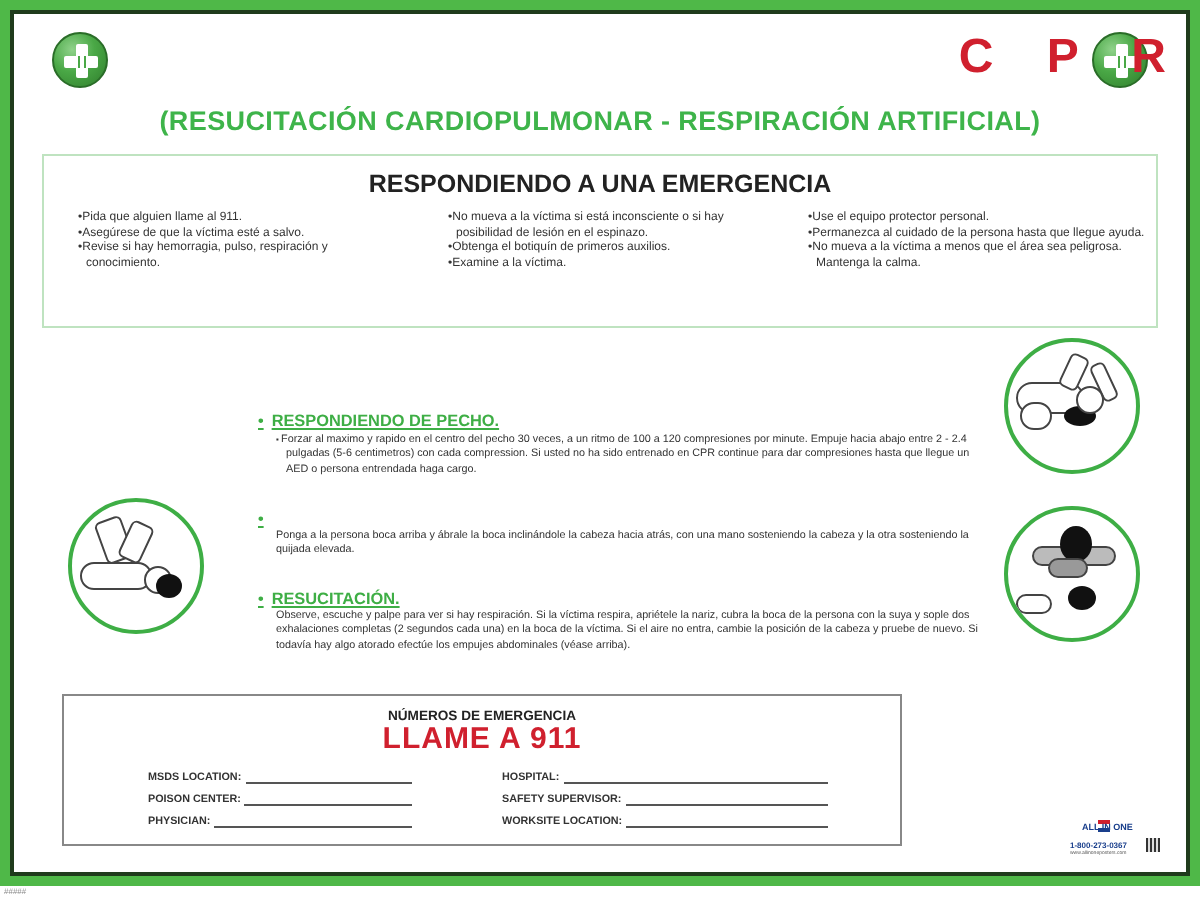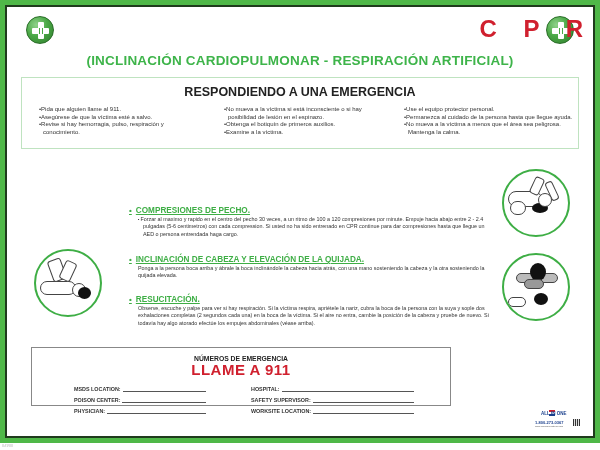--- a/index.html
+++ b/index.html
@@ -37,21 +37,21 @@
     position: absolute; left: 0; right: 0; top: 8px; text-align: right;
     font-size: 24px; font-weight: bold; color: #d0202e; letter-spacing: 10px;
     font-family: "Liberation Sans", sans-serif;
   }
   .subtitle {
     position: absolute; left: 0; right: 0; top: 46px; text-align: center;
     font-size: 13.5px; font-weight: bold; color: #3eb44a; letter-spacing: 0.2px;
   }
 
   .respond-box {
-    position: absolute; left: 14px; top: 70px; width: 490px; height: 72px;
+    position: absolute; left: 14px; top: 70px; width: 490px; height: 87px;
     left: 14px; right: 14px; width: auto;
     border: 1px solid #bfe3c0; background: #fff;
   }
   .respond-title {
     position: absolute; left: 0; right: 0; top: 7px; text-align: center;
     font-size: 12.5px; font-weight: bold; color: #222;
   }
   .respond-col {
     position: absolute; top: 28px; font-size: 6px; line-height: 7.6px; color: #333;
   }
@@ -96,21 +96,21 @@
   }
   .step-head .dot { color: #3eae45; margin-right: 4px; text-decoration: none; font-size: 8px; }
   .step-body { font-size: 5.4px; line-height: 7.4px; color: #333; margin-top: 1px; padding-left: 9px; }
   .step-body.bullet { padding-left: 14px; text-indent: -5px; }
   .step-body.bullet::before { content: "▪ "; font-size: 4px; }
   .step.s1 { top: 199px; }
   .step.s2 { top: 248px; }
   .step.s3 { top: 288px; }
 
   .emerg-box {
-    position: absolute; left: 24px; top: 340px; width: 420px; height: 59px;
+    position: absolute; left: 24px; top: 340px; width: 420px; height: 76px;
     border: 1px solid #888; background: #fff;
   }
   .emerg-label {
     position: absolute; left: 0; right: 0; top: 7px; text-align: center;
     font-size: 6.8px; font-weight: bold; color: #222;
   }
   .emerg-call {
     position: absolute; left: 0; right: 0; top: 13px; text-align: center;
     font-size: 15px; font-weight: bold; color: #d0202e; letter-spacing: 0.5px;
   }
@@ -155,21 +155,21 @@
         <div class="plus-h"></div>
         <div class="plus-mark"></div>
     </div>
     <div class="cross right">
       <div class="plus-v"></div>
         <div class="plus-h"></div>
         <div class="plus-mark"></div>
     </div>
 
     <div class="title">C P R</div>
-    <div class="subtitle">(INCLINACIÓN CARDIOPULMONAR - RESPIRACIÓN ARTIFICIAL)</div>
+    <div class="subtitle">(RESUCITACIÓN CARDIOPULMONAR - RESPIRACIÓN ARTIFICIAL)</div>
 
     <div class="respond-box">
       <div class="respond-title">RESPONDIENDO A UNA EMERGENCIA</div>
       <ul class="respond-col c1">
         <li>Pida que alguien llame al 911.</li>
         <li>Asegúrese de que la víctima esté a salvo.</li>
         <li>Revise si hay hemorragia, pulso, respiración y conocimiento.</li>
       </ul>
       <ul class="respond-col c2">
         <li>No mueva a la víctima si está inconsciente o si hay posibilidad de lesión en el espinazo.</li>
@@ -206,29 +206,28 @@
       <div class="fig-head" style="left:26px;top:8px;width:16px;height:18px;"></div>
       <div class="fig-line" style="left:20px;top:24px;width:20px;height:10px;background:#999;"></div>
       <div class="fig-line" style="left:4px;top:42px;width:18px;height:10px;"></div>
       <div class="fig-head" style="left:30px;top:38px;width:14px;height:12px;"></div>
     </div>
 
 
     <div class="step s1">
       <div class="step-head">
         <span class="dot">•</span>
-        <span>COMPRESIONES DE PECHO.</span>
+        <span>RESPONDIENDO DE PECHO.</span>
       </div>
       <div class="step-body bullet">Forzar al maximo y rapido en el centro del pecho 30 veces, a un ritmo de 100 a 120 compresiones por minute. Empuje hacia abajo entre 2 - 2.4 pulgadas (5-6 centimetros) con cada compression. Si usted no ha sido entrenado en CPR continue para dar compresiones hasta que llegue un AED o persona entrendada haga cargo.</div>
     </div>
 
     <div class="step s2">
       <div class="step-head">
         <span class="dot">•</span>
-        <span>INCLINACIÓN DE CABEZA Y ELEVACIÓN DE LA QUIJADA.</span>
       </div>
       <div class="step-body">Ponga a la persona boca arriba y ábrale la boca inclinándole la cabeza hacia atrás, con una mano sosteniendo la cabeza y la otra sosteniendo la quijada elevada.</div>
     </div>
 
     <div class="step s3">
       <div class="step-head">
         <span class="dot">•</span>
         <span>RESUCITACIÓN.</span>
       </div>
       <div class="step-body">Observe, escuche y palpe para ver si hay respiración. Si la víctima respira, apriétele la nariz, cubra la boca de la persona con la suya y sople dos exhalaciones completas (2 segundos cada una) en la boca de la víctima. Si el aire no entra, cambie la posición de la cabeza y pruebe de nuevo. Si todavía hay algo atorado efectúe los empujes abdominales (véase arriba).</div>

